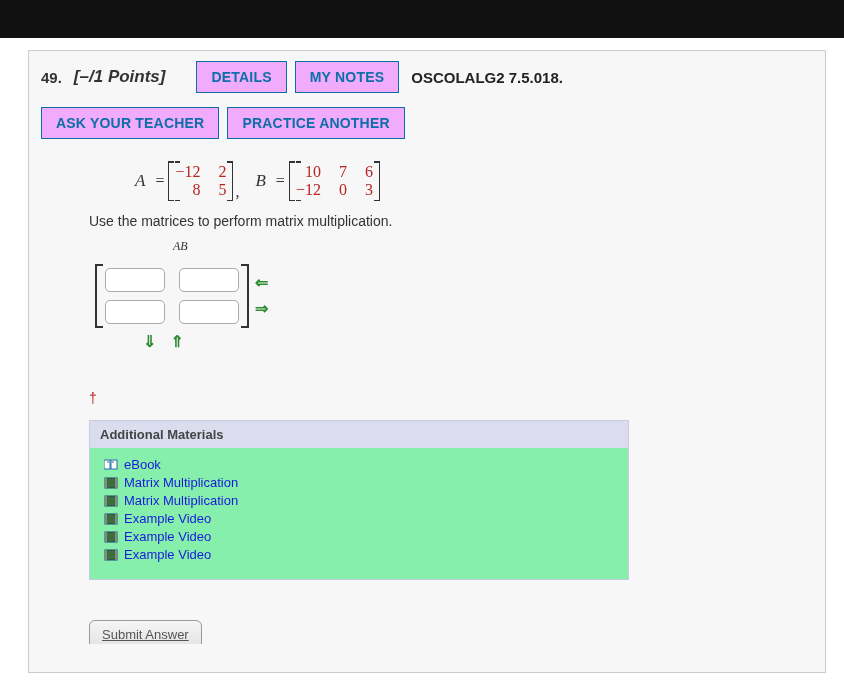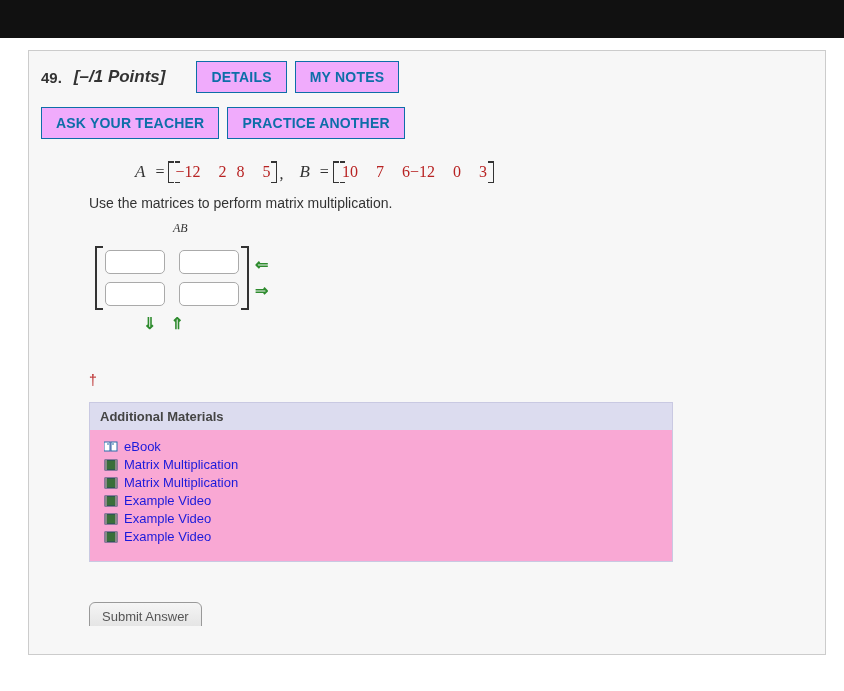--- a/index.html
+++ b/index.html
@@ -76,21 +76,21 @@
     font-size: 17px;
     margin: 0 6px;
   }
   .eq {
     font-family: 'Times New Roman', serif;
     font-size: 16px;
     margin: 0 4px;
   }
   .mbracket {
     display: flex;
-    flex-direction: row;
+    flex-direction: column;
     border-left: 1.5px solid #333;
     border-right: 1.5px solid #333;
     padding: 2px 6px;
     position: relative;
   }
   .mbracket::before, .mbracket::after {
     content: "";
     position: absolute;
     width: 5px;
     height: 1.5px;
@@ -177,22 +177,22 @@
     margin-left: 54px;
     margin-top: 6px;
   }
   .dagger {
     color: #b82323;
     font-size: 14px;
     margin: 40px 0 14px 0;
   }
   .materials-box {
     border: 1px solid #c9c9e2;
-    background: #f9a8d4;
-    width: 584px;
+    background: #86efac;
+    width: 540px;
     margin-bottom: 40px;
   }
   .materials-hdr {
     background: #dcdcef;
     padding: 6px 10px;
     font-weight: bold;
     font-size: 13px;
     color: #444;
   }
   .materials-body {
@@ -213,35 +213,37 @@
   }
   .submit-btn {
     border: 1px solid #999;
     border-radius: 6px 6px 0 0;
     background: linear-gradient(#f5f5f5,#e5e5e5);
     padding: 6px 12px 2px 12px;
     font-size: 13px;
     color: #555;
     cursor: pointer;
     margin-left: 0;
+    text-decoration: underline;
   }
   .submit-wrap { overflow:hidden; height:24px; }
 </style>
 </head>
 <body>
 
 <div class="top-bar"></div>
 
 <div class="question-box">
 
   <div class="hdr-row">
     <span class="qnum">49.</span>
     <span class="points">[–/1 Points]</span>
     <button class="hdr-btn">DETAILS</button>
     <button class="hdr-btn">MY NOTES</button>
+    <span class="assign-code">OSCOLALG2 7.5.018.</span>
   </div>
 
   <div class="hdr-row">
     <button class="hdr-btn">ASK YOUR TEACHER</button>
     <button class="hdr-btn">PRACTICE ANOTHER</button>
   </div>
 
   <div class="content-area">
 
 

